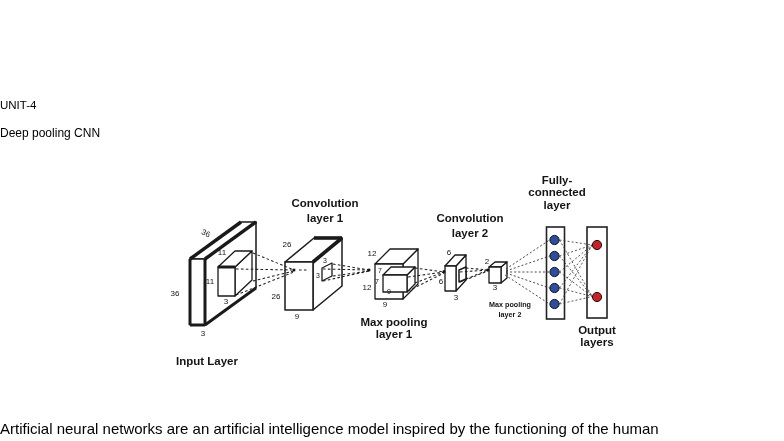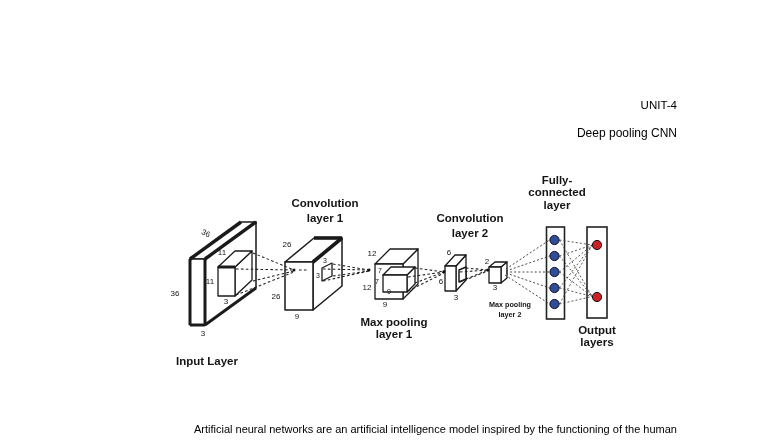--- a/index.html
+++ b/index.html
@@ -1,21 +1,21 @@
 <!DOCTYPE html>
 <html><head>
 <meta charset="utf-8">
 <style>
   html,body{margin:0;padding:0;background:#fff;}
   .slide{position:relative;width:784px;height:441px;background:#ffffff;overflow:hidden;
          font-family:"Liberation Sans",sans-serif;color:#000;}
-  .centered-line{position:absolute;left:9px;width:668px;text-align:right;white-space:nowrap;}
+  .centered-line{position:absolute;left:0;width:668px;text-align:left;white-space:nowrap;}
   .unit-title{top:98px;font-size:11.5px;line-height:14px;}
   .subtitle{top:126px;font-size:12px;line-height:14px;}
-  .body-text{top:421px;font-size:11px;line-height:16px;}
+  .body-text{top:421px;font-size:15px;line-height:16px;}
   svg{position:absolute;left:0;top:0;}
   .face{fill:#ffffff;stroke:#1a1a1a;stroke-width:1.5;stroke-linejoin:round;}
   .thin{stroke-width:1.3;}
   .edge{stroke:#1a1a1a;fill:none;stroke-linecap:butt;}
   .conn{stroke:#1f1f1f;stroke-width:1.05;stroke-dasharray:2.6 2.3;fill:none;}
   .fanline{stroke:#333;stroke-width:0.9;stroke-dasharray:2 2.1;fill:none;}
   .nline{stroke:#3c3c3c;stroke-width:0.85;stroke-dasharray:2 2.1;fill:none;}
   .dot{fill:#111;}
   .lbl{fill:#141414;font-family:"Liberation Sans",sans-serif;font-size:8px;text-anchor:middle;}
   .lbl-sm{font-size:7px;}

